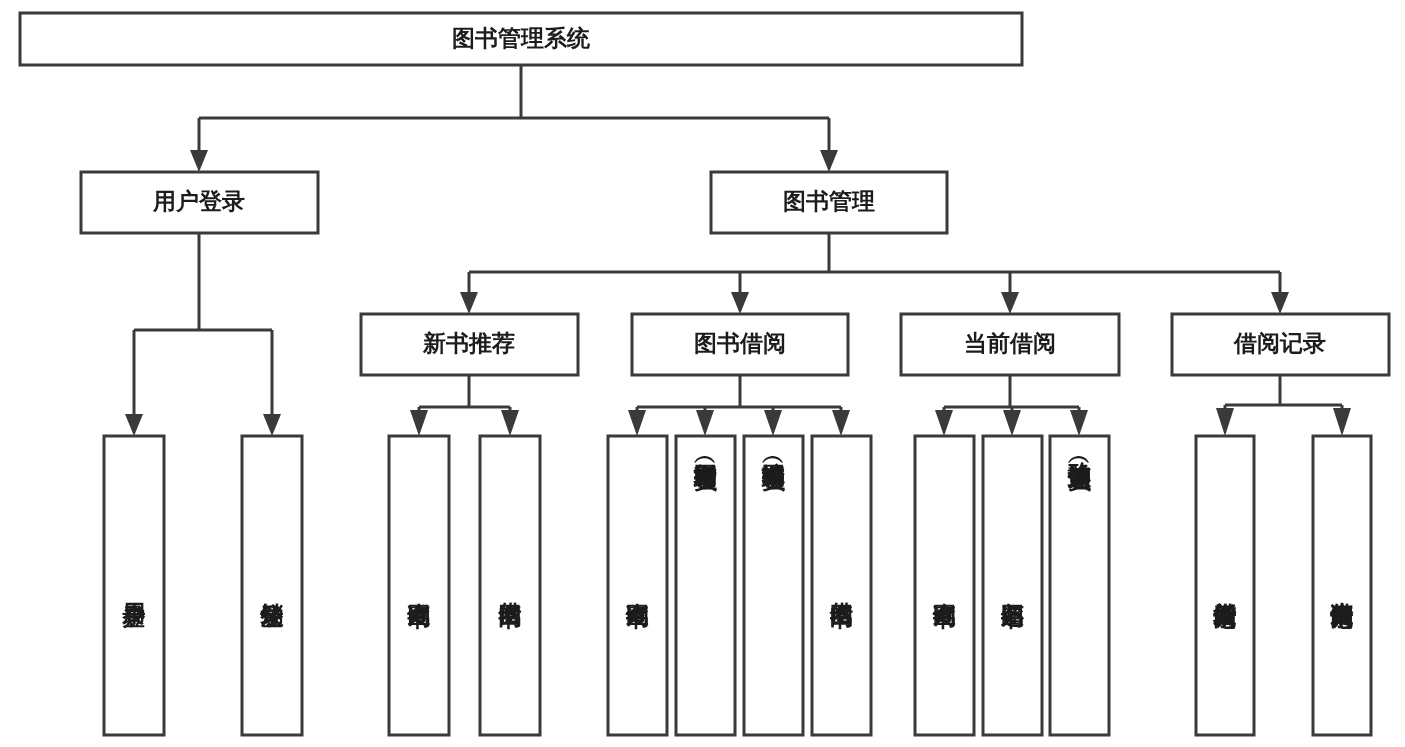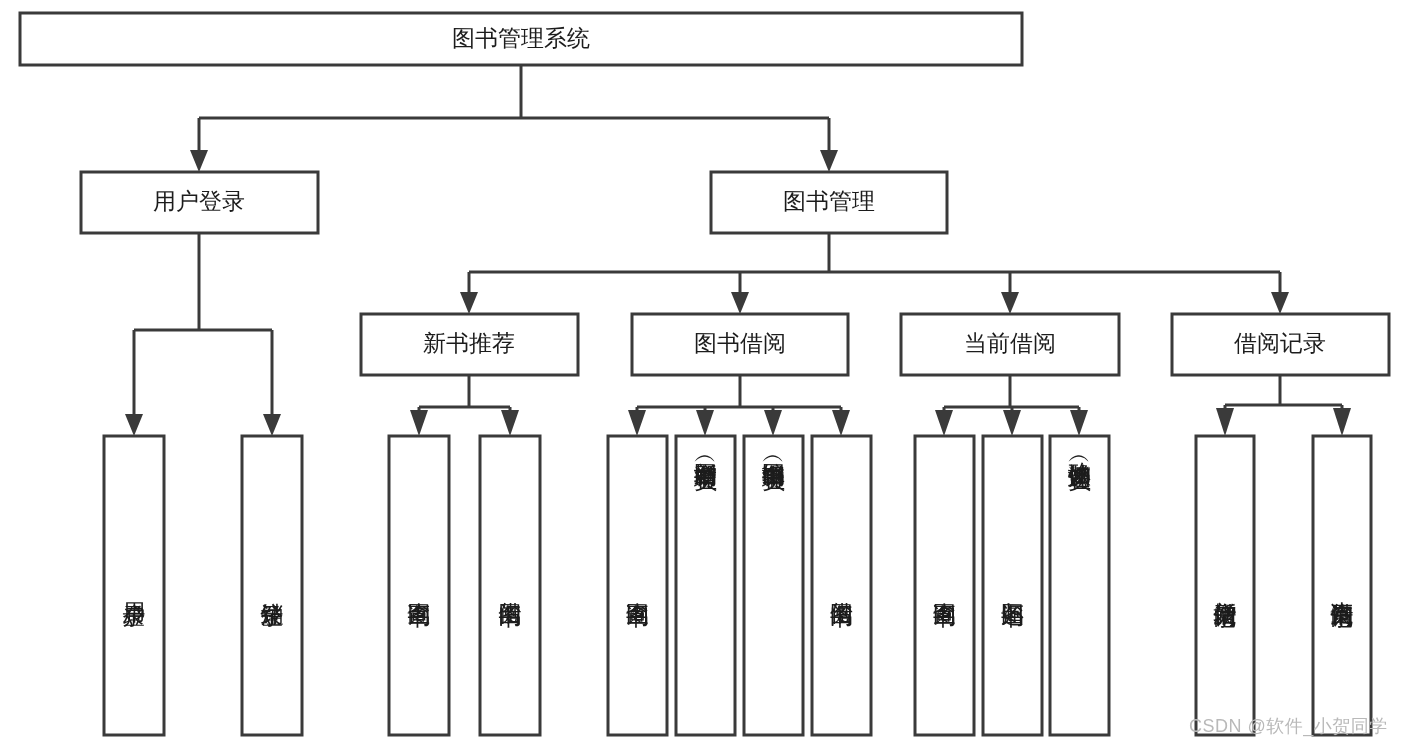--- a/index.html
+++ b/index.html
@@ -11,20 +11,21 @@
     width: 1405px;
     height: 747px;
     font-family: "Liberation Sans", "DejaVu Sans", sans-serif;
     overflow: hidden;
     position: relative;
   }
   #diagram-root {
     position: relative;
     width: 1405px;
     height: 633px;
+    font-weight: bold;
   }
   svg.flow {
     position: absolute;
     top: 0;
     left: 0;
     width: 1405px;
     height: 747px;
   }
   .node-box {
     fill: #ffffff;
@@ -231,14 +232,13 @@
   <div class="leaf-label-wrap" style="left:1050px; top:436px; width:59px; height:299px; align-items:flex-start;">
     <span class="leaf-label" style="margin-top:8px;">确认归还（管理员）</span>
   </div>
   <div class="leaf-label-wrap" style="left:1196px; top:436px; width:58px; height:299px;">
     <span class="leaf-label">新增借阅记录</span>
   </div>
   <div class="leaf-label-wrap" style="left:1313px; top:436px; width:58px; height:299px;">
     <span class="leaf-label">查询借阅记录</span>
   </div>
 
-  <div class="watermark">CSDN @软件_小贺同学</div>
 </div>
 
 </body></html>

